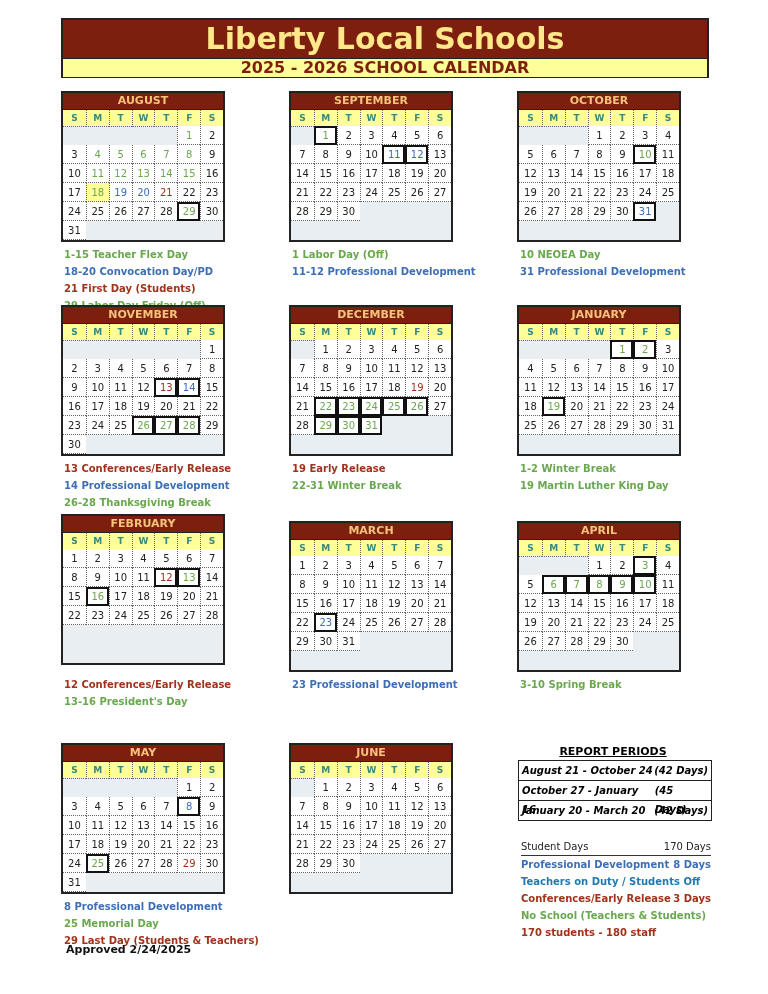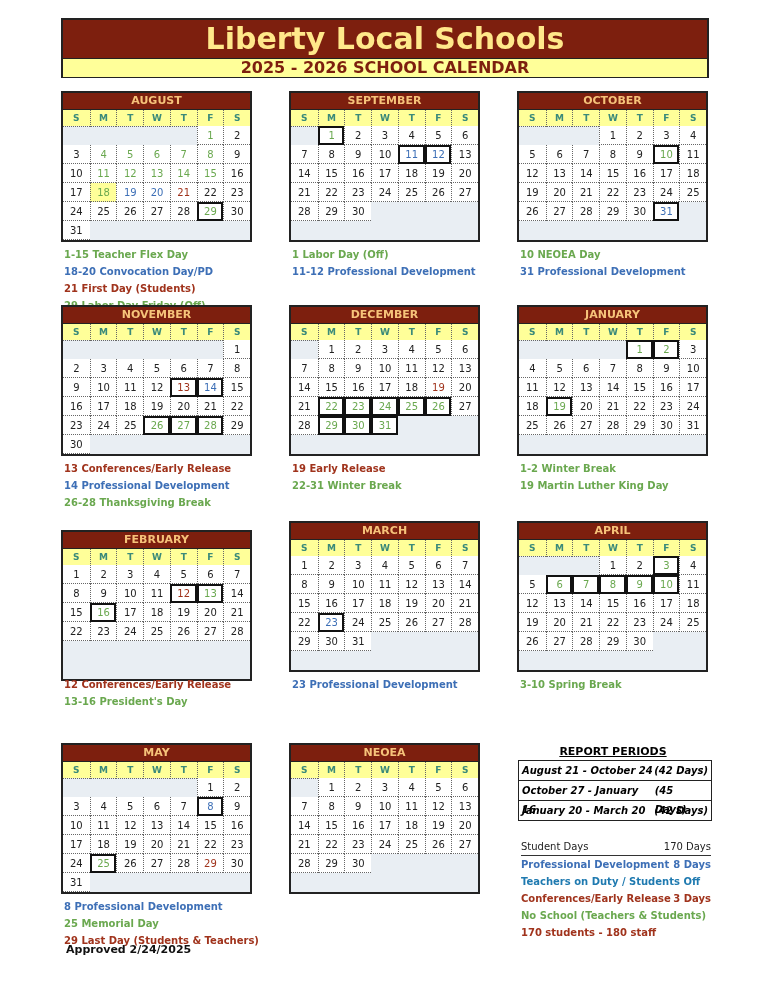--- a/index.html
+++ b/index.html
@@ -1,20 +1,20 @@
 <!DOCTYPE html>
 <html><head>
 <meta charset="utf-8">
 <style>
   html,body{margin:0;padding:0;background:#fff;}
   body{width:768px;height:994px;position:relative;font-family:"DejaVu Sans",sans-serif;overflow:hidden;}
   .banner{position:absolute;left:61px;top:18px;width:648px;height:60px;border:2px solid #222;box-sizing:border-box;}
   .banner .t1{height:38px;background:#7d1f0e;color:#ffe88a;font-size:30px;font-weight:bold;text-align:center;line-height:38px;}
   .banner .t2{height:18px;background:#ffff99;border-top:1px solid #222;color:#7d1f0e;font-size:16px;font-weight:bold;text-align:center;line-height:18px;}
-  .month{position:absolute;width:191px;border:2px solid #222;box-sizing:border-box;background:#e9eef3;}
+  .month{position:absolute;width:164px;border:2px solid #222;box-sizing:border-box;background:#e9eef3;}
   .mhead{height:16px;background:#7d1f0e;color:#f6c37a;font-size:11px;font-weight:bold;text-align:center;line-height:16px;border-bottom:1px solid #222;}
   .dows{display:grid;grid-template-columns:repeat(7,1fr);background:#ffff99;height:16px;}
   .dows span{font-size:9px;font-weight:bold;color:#3a8a7a;text-align:center;line-height:16px;border-left:1px dotted #666;border-bottom:1px dotted #666;}
   .dows span:first-child{border-left:none;}
   .grid{display:grid;grid-template-columns:repeat(7,1fr);grid-auto-rows:19px;}
   .cell{font-size:10px;text-align:center;line-height:19px;color:#222;box-sizing:border-box;}
   .cell.d{background:#fff;border-left:1px dotted #666;border-bottom:1px dotted #666;}
   .cell.e{background:transparent;}
   .cell.box{outline:2px solid #111;outline-offset:-2px;}
   .cell.hl{background:#ffff99;}
@@ -396,21 +396,21 @@
         <div class="cell e"></div>
         <div class="cell e"></div>
         <div class="cell e"></div>
         <div class="cell e"></div>
       </div>
     </div>
     <div class="notes" style="left: 520px; top: 460px;">
       <div class="c-green">1-2 Winter Break</div>
       <div class="c-green">19 Martin Luther King Day</div>
     </div>
-    <div class="month" style="left: 61px; top: 530px;">
+    <div class="month" style="left: 61px; top: 514px;">
       <div class="mhead">FEBRUARY</div>
       <div class="dows">
         <span>S</span>
         <span>M</span>
         <span>T</span>
         <span>W</span>
         <span>T</span>
         <span>F</span>
         <span>S</span>
       </div>
@@ -636,21 +636,21 @@
         <div class="cell e"></div>
         <div class="cell e"></div>
       </div>
     </div>
     <div class="notes" style="left: 64px; top: 898px;">
       <div class="c-blue">8 Professional Development</div>
       <div class="c-green">25 Memorial Day</div>
       <div class="c-red">29 Last Day (Students &amp; Teachers)</div>
     </div>
     <div class="month" style="left: 289px; top: 743px;">
-      <div class="mhead">NEOEA</div>
+      <div class="mhead">JUNE</div>
       <div class="dows">
         <span>S</span>
         <span>M</span>
         <span>T</span>
         <span>W</span>
         <span>T</span>
         <span>F</span>
         <span>S</span>
       </div>
       <div class="grid">

